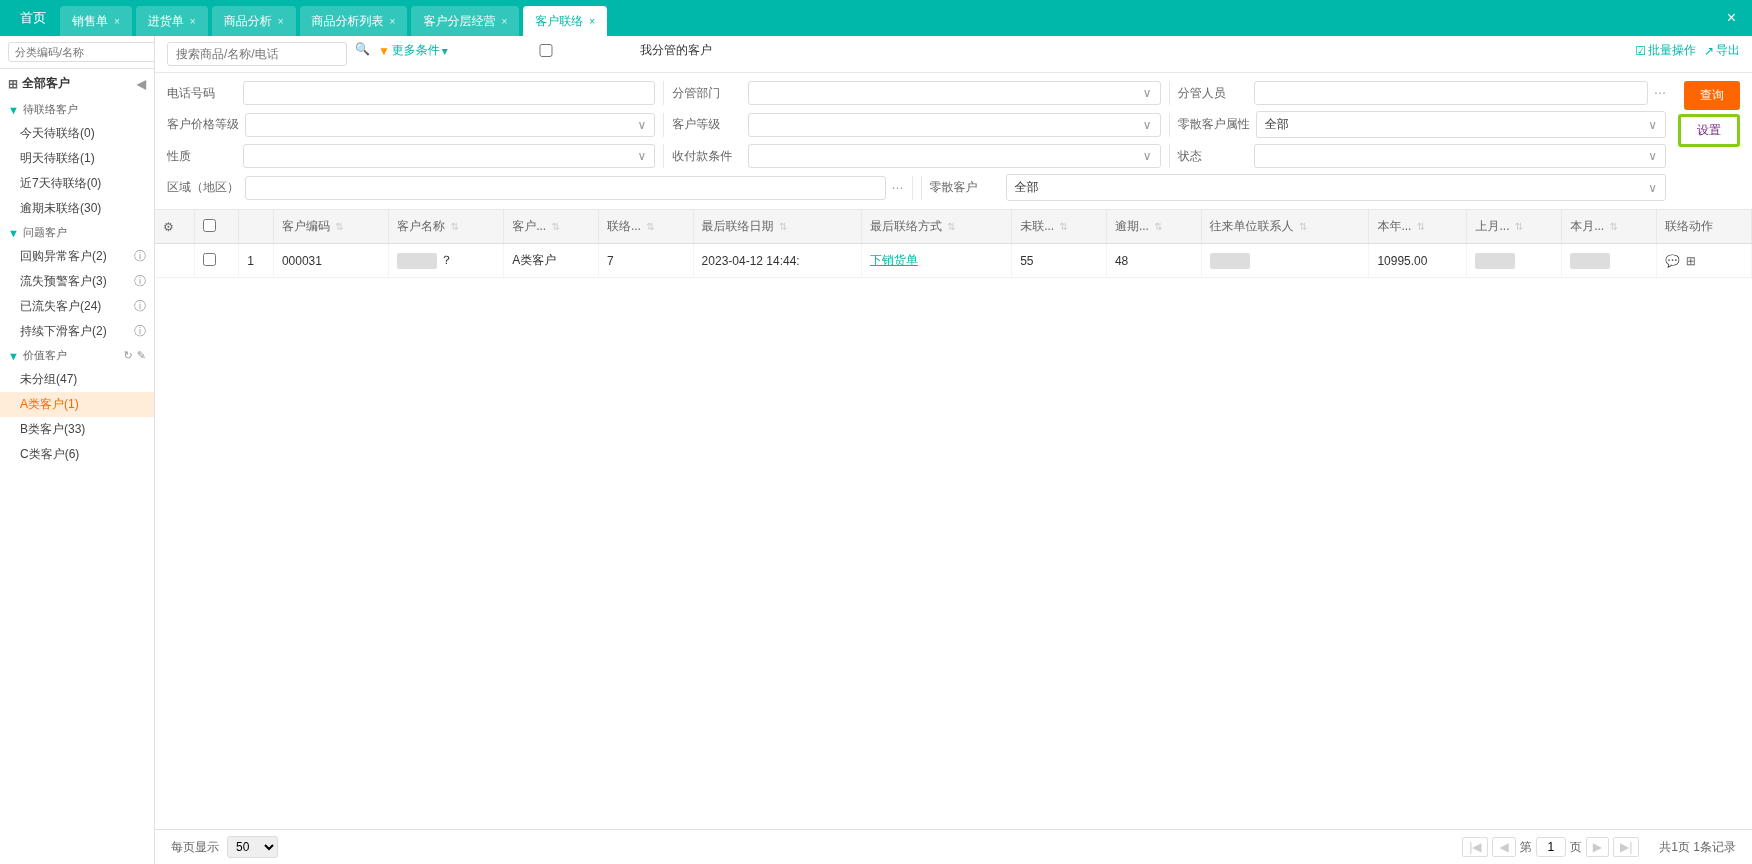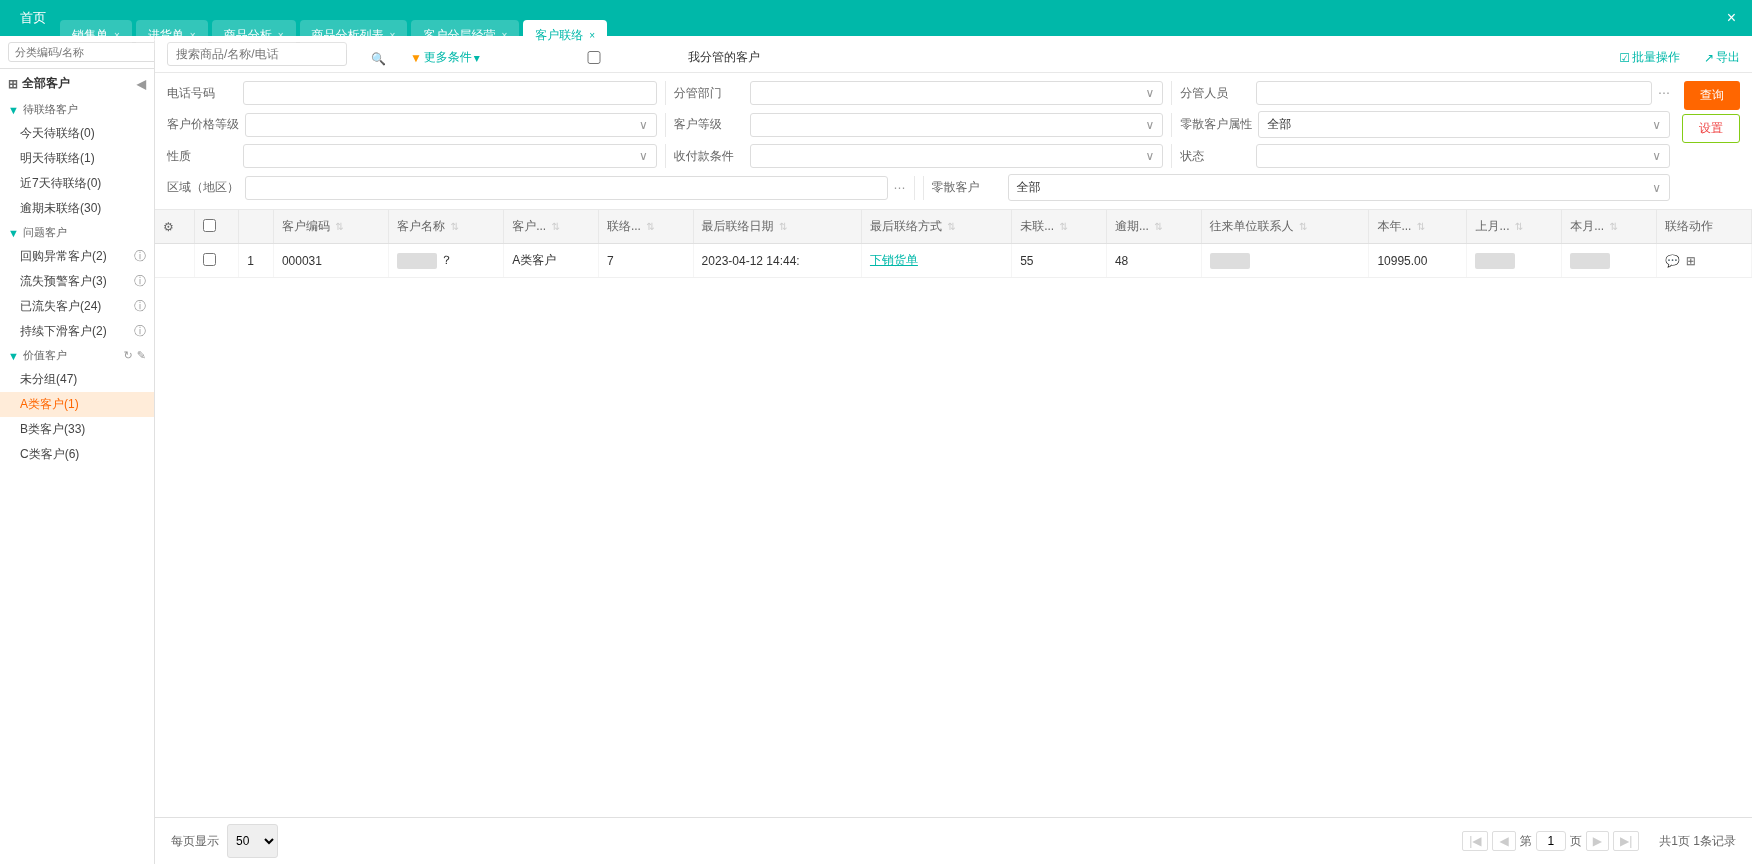--- a/index.html
+++ b/index.html
@@ -26,21 +26,21 @@
       display: flex;
       align-items: center;
       height: 30px;
       padding: 0 12px;
       margin: 0 2px;
       background: rgba(255,255,255,0.2);
       border-radius: 4px 4px 0 0;
       cursor: pointer;
       font-size: 12px;
       position: relative;
-      top: 17px;
+      top: 3px;
     }
     .top-nav .tab.active {
       background: #fff;
       color: #00b8a9;
     }
     .top-nav .tab .close-btn {
       margin-left: 6px;
       font-size: 10px;
       cursor: pointer;
       color: inherit;
@@ -135,22 +135,22 @@
       flex-direction: column;
       overflow: hidden;
     }
 
     
     .filter-bar {
       background: #fff;
       padding: 6px 12px;
       border-bottom: 1px solid #e8e8e8;
       display: flex;
-      align-items: flex-end;
-      gap: 24px;
+      align-items: flex-start;
+      gap: 8px;
     }
     .filter-bar input {
       border: 1px solid #ddd;
       border-radius: 3px;
       padding: 4px 8px;
       font-size: 12px;
       width: 180px;
       outline: none;
     }
     .filter-search-icon { color: #00b8a9; cursor: pointer; }
@@ -241,22 +241,22 @@
       background: #ff6600;
       color: #fff;
       border: none;
       padding: 6px 16px;
       border-radius: 3px;
       cursor: pointer;
       font-size: 12px;
     }
     .setting-btn {
       background: #fff;
-      color: #ef4444;
-      border: 1px solid #84cc16;
+      color: #701a75;
+      border: 3px solid #84cc16;
       padding: 5px 16px;
       border-radius: 3px;
       cursor: pointer;
       font-size: 12px;
     }
     .filter-actions {
       display: flex;
       flex-direction: column;
       gap: 4px;
       align-items: flex-end;
@@ -306,21 +306,21 @@
       display: flex;
       align-items: center;
       gap: 8px;
       font-size: 12px;
       color: #666;
     }
     .table-footer .spacer { flex: 1; }
     .page-size-select {
       border: 1px solid #ddd;
       border-radius: 3px;
-      padding: 8px 4px;
+      padding: 2px 4px;
       font-size: 12px;
       outline: none;
     }
     .page-nav { display: flex; align-items: center; gap: 4px; }
     .page-nav button {
       border: 1px solid #ddd;
       background: #fff;
       padding: 2px 6px;
       cursor: pointer;
       border-radius: 2px;

